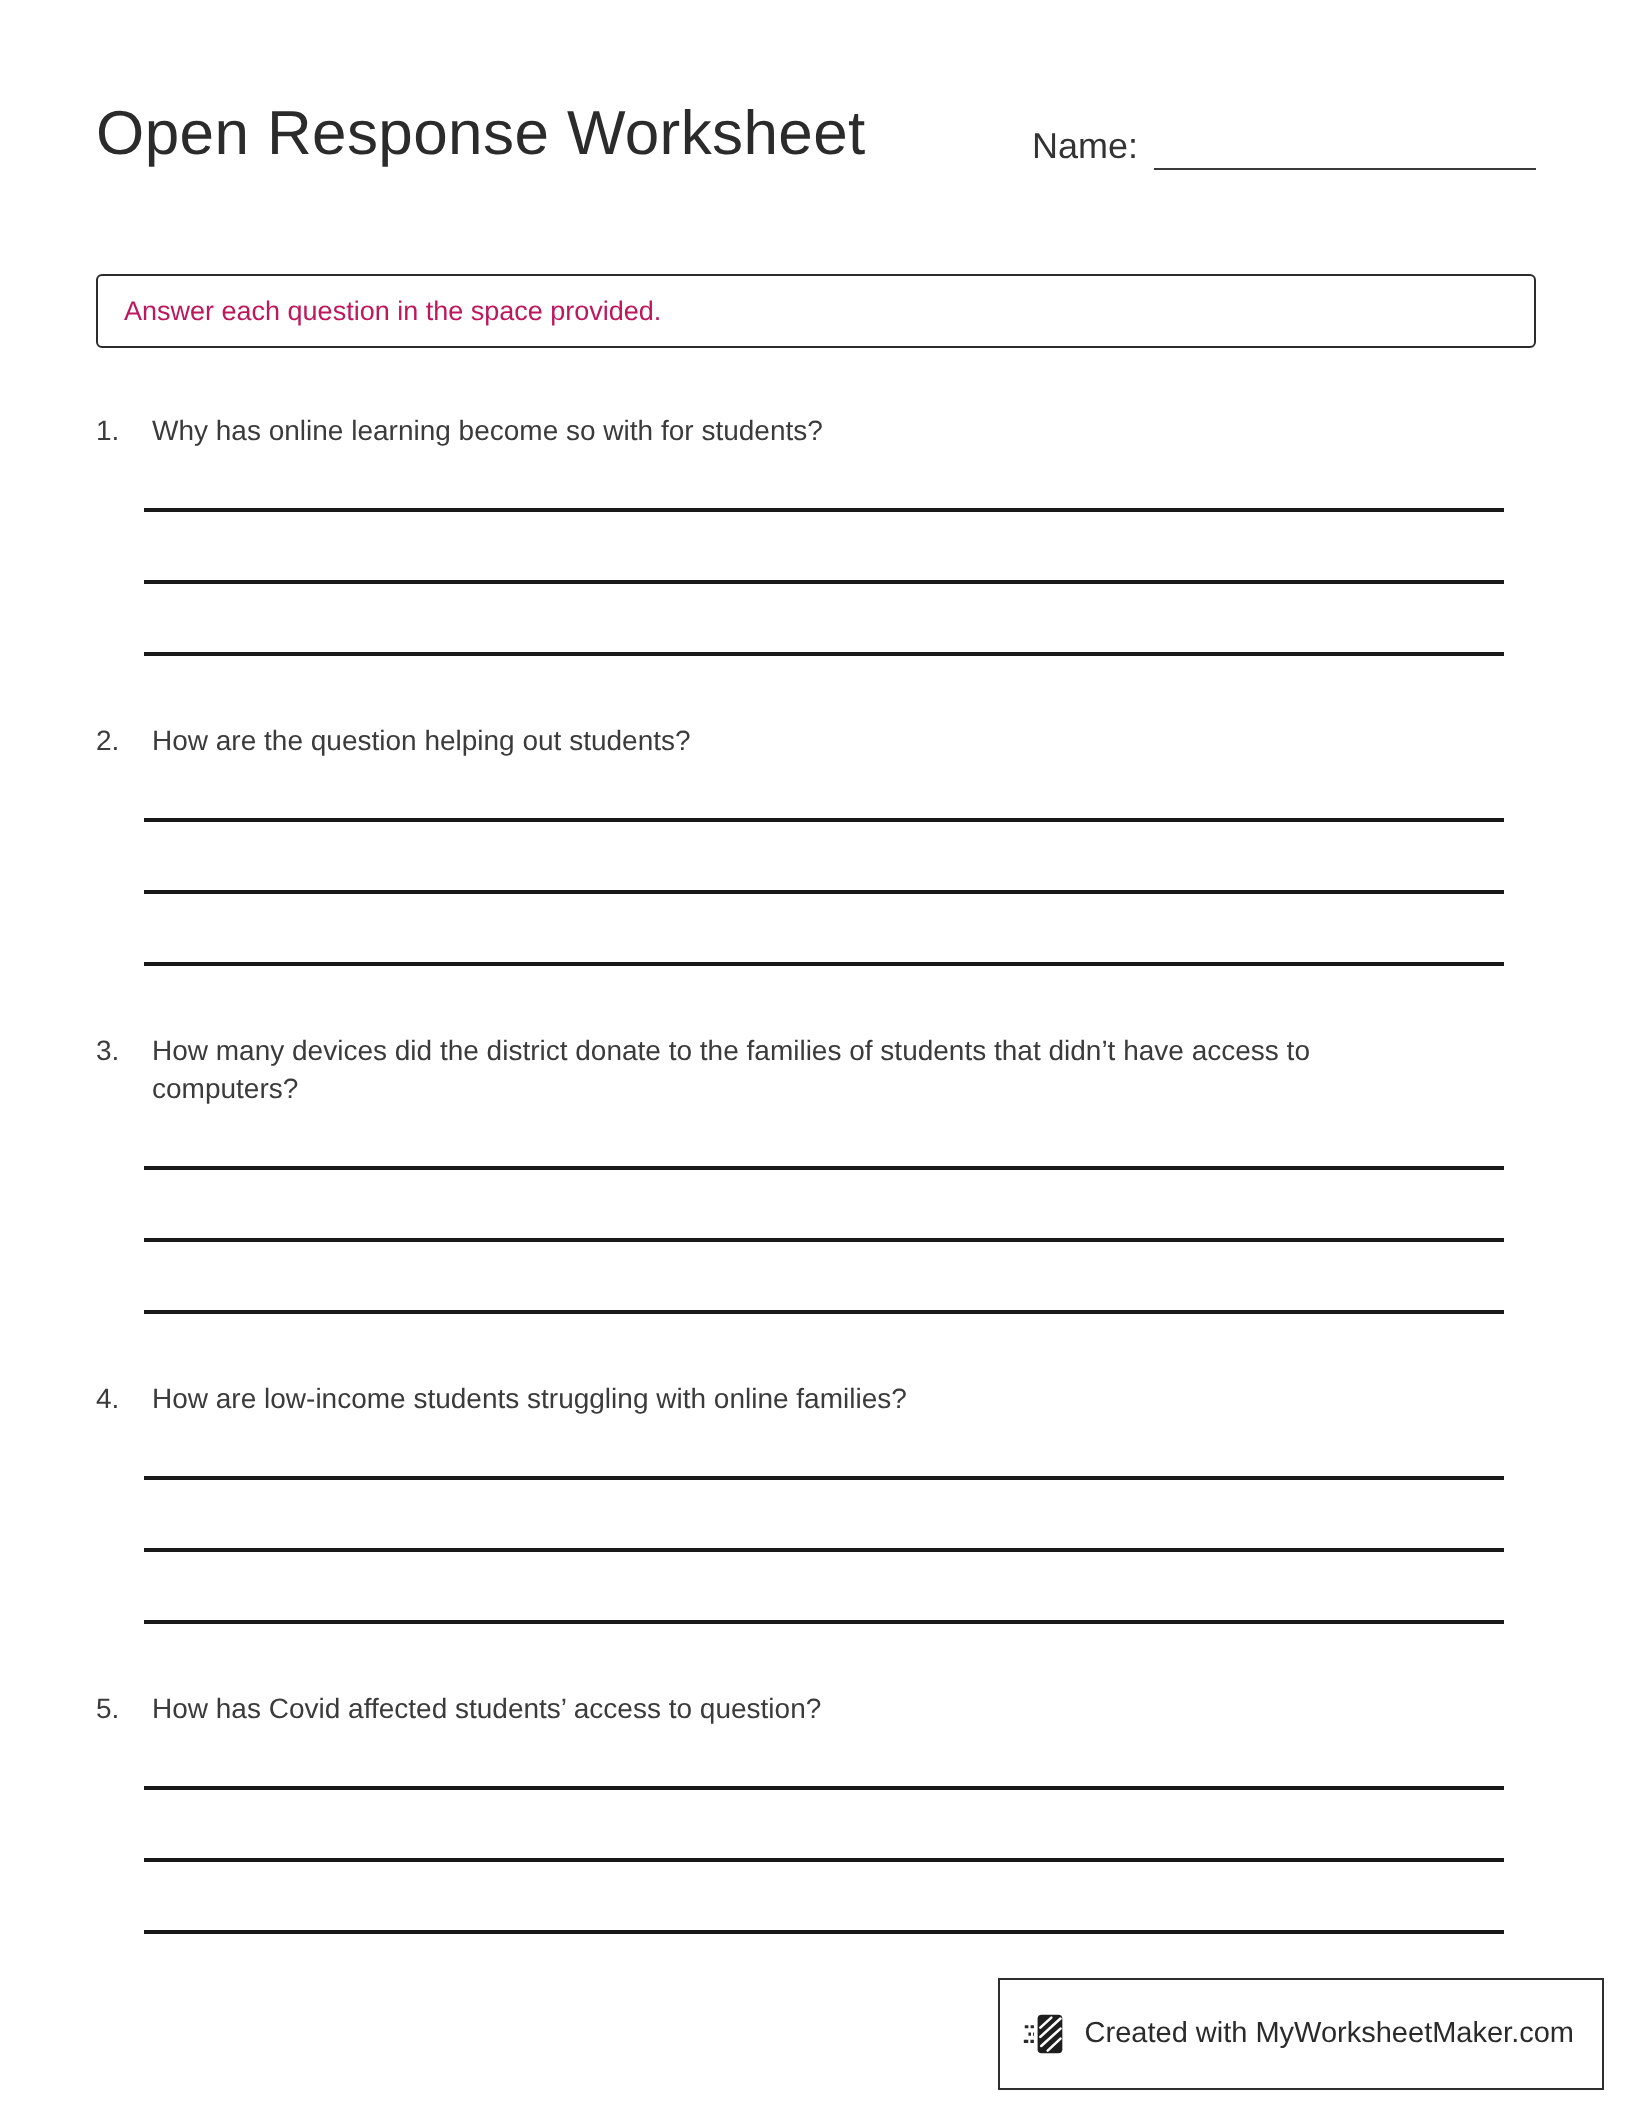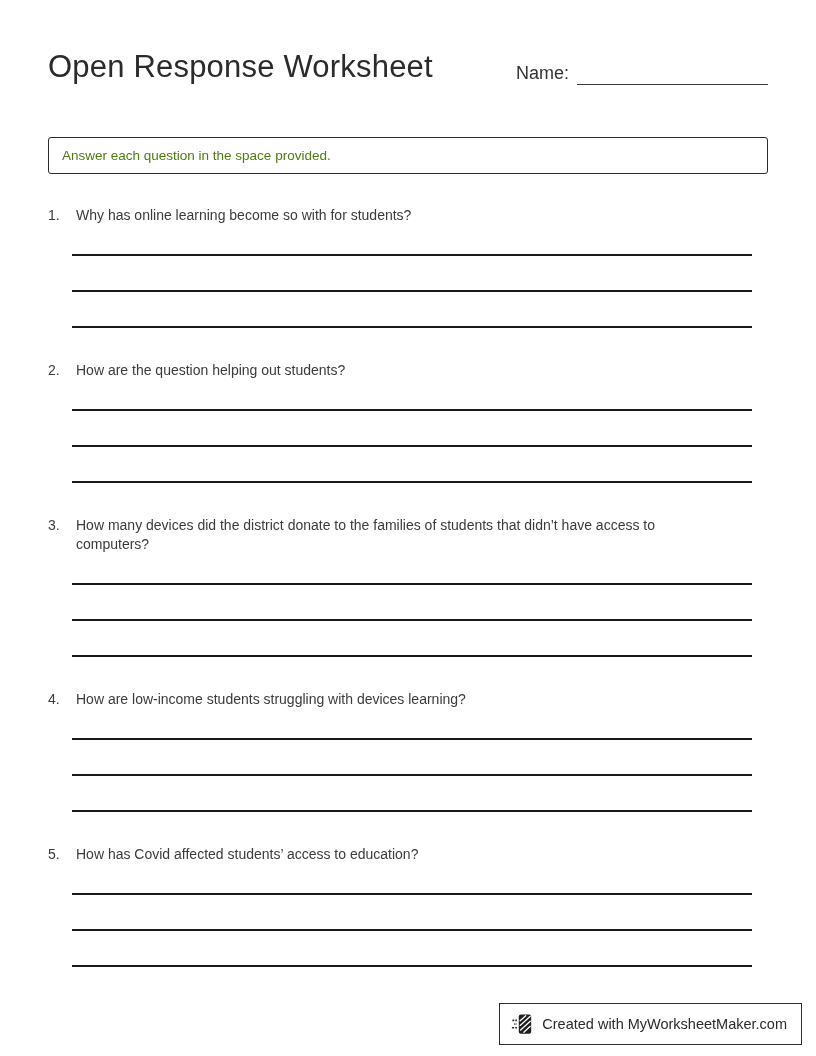--- a/index.html
+++ b/index.html
@@ -60,21 +60,21 @@
   
   .instruction-box {
     margin: 46px 48px 0 48px;
     height: 37px;
     border: 1.3px solid #2c2c2c;
     border-radius: 3px;
     display: flex;
     align-items: center;
     padding-left: 13px;
     font-size: 13.5px;
-    color: #4d7c0f;
+    color: #be185d;
   }
   
   .questions {
     margin: 32px 48px 0 48px;
   }
   .question {
     margin-bottom: 33px;
   }
   .q-row {
     display: flex;
@@ -95,21 +95,21 @@
     margin-left: 24px;
     width: 680px;
     height: 36px;
     border-bottom: 2.2px solid #191919;
   }
   
   .footer-box {
     position: absolute;
     right: 14px;
     bottom: 11px;
-    height: 42px;
+    height: 56px;
     border: 1.5px solid #2e2e2e;
     display: flex;
     align-items: center;
     gap: 9px;
     padding: 0 14px 0 11px;
     background: #ffffff;
     cursor: pointer;
   }
   .footer-box .logo { display: inline-flex; }
   .footer-text {
@@ -170,33 +170,33 @@
     <div class="lines">
           <div class="answer-line"></div>
           <div class="answer-line"></div>
           <div class="answer-line"></div>
         </div>
   </div>
 
   <div class="question">
     <div class="q-row">
       <span class="q-num">4.</span>
-      <span class="q-text">How are low-income students struggling with devices learning?</span>
+      <span class="q-text">How are low-income students struggling with online families?</span>
     </div>
     <div class="lines">
           <div class="answer-line"></div>
           <div class="answer-line"></div>
           <div class="answer-line"></div>
         </div>
   </div>
 
   <div class="question">
     <div class="q-row">
       <span class="q-num">5.</span>
-      <span class="q-text">How has Covid affected students’ access to education?</span>
+      <span class="q-text">How has Covid affected students’ access to question?</span>
     </div>
     <div class="lines">
           <div class="answer-line"></div>
           <div class="answer-line"></div>
           <div class="answer-line"></div>
         </div>
   </div>
 </div>
 
   <div class="footer-box">

